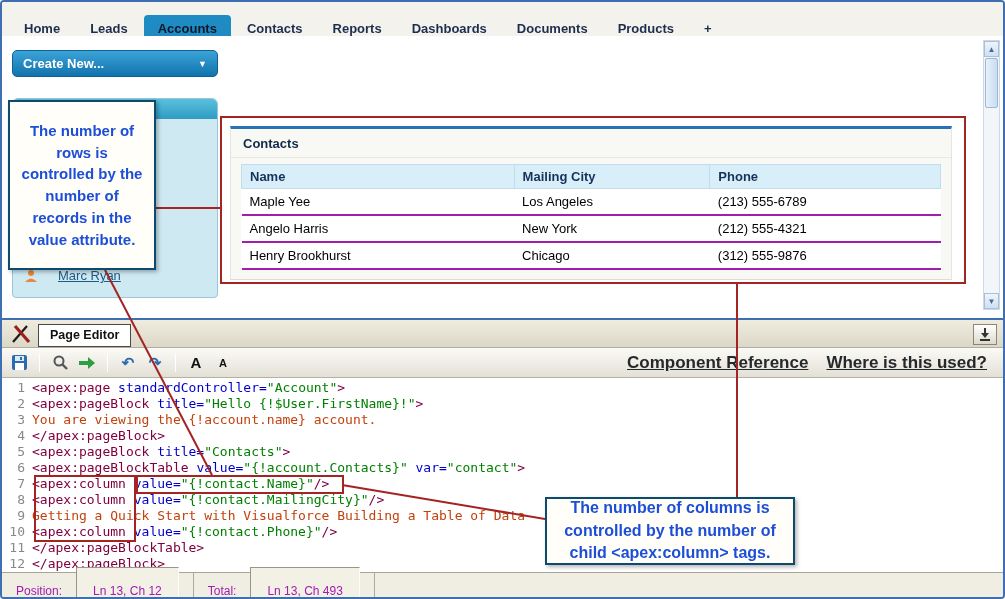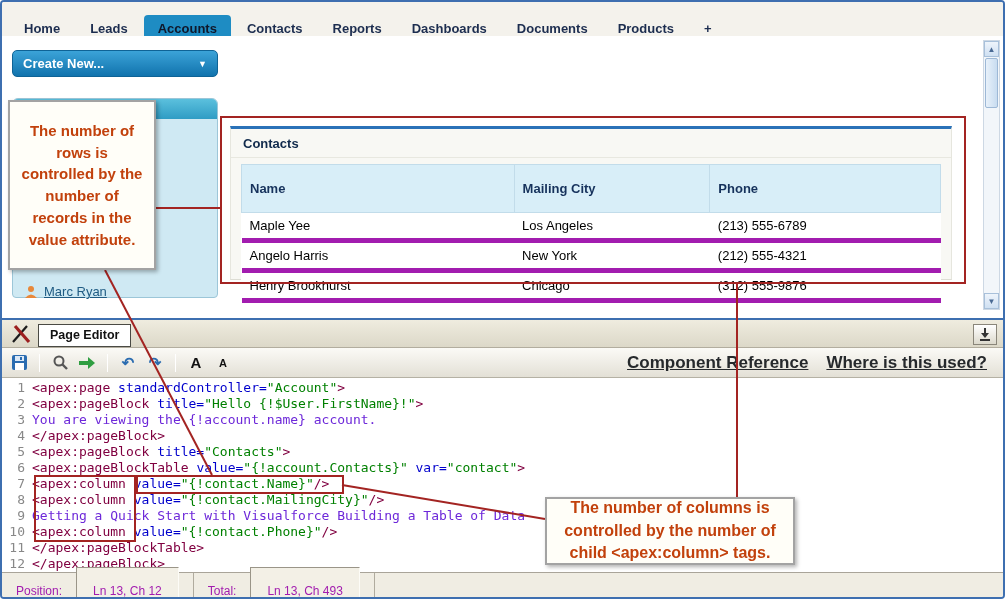--- a/index.html
+++ b/index.html
@@ -21,36 +21,36 @@
   .create-new { position:absolute; left:10px; top:14px; width:206px; height:27px;
                 background:linear-gradient(#3ba3d8,#1173ad); border:1px solid #0e6396; border-radius:5px;
                 color:#fff; font-weight:bold; display:flex; align-items:center; justify-content:space-between;
                 padding:0 10px; }
   .create-new .arrow { font-size:9px; }
 
   .side-panel { position:absolute; left:10px; top:62px; width:206px; height:200px;
                 background:#cfe9f3; border:1px solid #9cc6d8; border-radius:6px 6px 4px 4px; }
   .side-panel .hdr { height:20px; background:linear-gradient(#5bc0dd,#2f9cc4); border-radius:5px 5px 0 0; }
 
-  .user-row { position:absolute; left:22px; top:248px; display:flex; align-items:center; gap:6px; z-index:5; }
+  .user-row { position:absolute; left:22px; top:232px; display:flex; align-items:center; gap:20px; z-index:5; }
   .user-link { color:#1f5b83; text-decoration:underline; font-size:13px; cursor:pointer; }
 
   .pageblock { position:absolute; border-top:3px solid #2a72b8; background:#f8f8f4;
                border-left:1px solid #e6e6de; border-right:1px solid #e6e6de; border-bottom:1px solid #ddddd4; }
   .pb-title { font-weight:bold; color:#102a4c; font-size:13px; padding:7px 12px 6px; }
   .pb-body  { border-top:1px solid #e8e8e0; padding:9px 12px 12px; color:#000; }
 
   .hello-block { left:224px; top:6px; width:728px; height:66px; }
   .contacts-block { left:228px; top:90px; width:722px; height:154px; }
   .contacts-block .pb-body { padding:6px 10px 10px; }
 
   table.contacts { width:100%; border-collapse:collapse; background:#fff; font-size:13px; }
   table.contacts th { background:#d8eef8; color:#16325c; text-align:left; font-weight:bold;
-                      padding:16px 8px; border:1px solid #c2dcea; }
-  table.contacts td { padding:5px 8px; border-bottom:5px solid #a21caf; background:#fff; color:#000; }
+                      padding:4px 8px; border:1px solid #c2dcea; }
+  table.contacts td { padding:5px 8px; border-bottom:2px solid #a21caf; background:#fff; color:#000; }
 
   
   .vscroll { position:absolute; right:3px; top:4px; bottom:8px; width:17px;
              background:#f2f6fa; border:1px solid #cdd8e4; }
   .vs-btn { height:16px; background:linear-gradient(#eef4fb,#cfe0f2); border:1px solid #a8c0da;
             font-size:8px; color:#4a6a94; display:flex; align-items:center; justify-content:center; }
   .vs-btn.bottom { position:absolute; bottom:0; left:0; right:0; }
   .vs-thumb { position:absolute; top:17px; left:1px; right:1px; height:50px; border-radius:2px;
               background:linear-gradient(90deg,#e8f1fa,#c8dcf0); border:1px solid #9db8d6; }
 
@@ -79,34 +79,34 @@
 
   
   .code { position:absolute; left:0; top:376px; width:100%; height:194px; background:#fff;
           display:flex; font-family:"DejaVu Sans Mono", monospace; font-size:13px; line-height:16px;
           padding-top:2px; overflow:hidden; }
   .gutter { width:30px; text-align:right; padding-right:7px; color:#888; }
   .cbody { flex:1; white-space:pre; }
   .tk-t { color:#800040; }
   .tk-a { color:#0000cc; }
   .tk-s { color:#008000; }
-  .tk-x { color:#6d28d9; }
+  .tk-x { color:#c2410c; }
 
   
   .status { position:absolute; left:0; top:570px; width:100%; height:36px; background:#f0ede3;
             border-top:1px solid #a9a499; display:flex; align-items:center; font-size:12px; color:#a21caf; }
   .sseg { display:flex; align-items:center; height:100%; border-right:1px solid #b0ab9e; padding:0 14px; gap:14px; }
   .sval { border:1px solid; border-color:#9a9588 #fdfcf7 #fdfcf7 #9a9588; padding:16px 16px; background:#f3f0e6; }
 
   
   .overlay { position:absolute; left:0; top:0; width:1001px; height:595px; z-index:50; pointer-events:none; }
   .ann-rect { position:absolute; border:2px solid #a32422; }
-  .callout { position:absolute; background:#fffef8; border:2px solid #a3a3a3;
+  .callout { position:absolute; background:#fffef8; border:2px solid #0c4a6e;
              box-shadow:2px 2px 4px rgba(0,0,0,0.3); display:flex; align-items:center; justify-content:center;
-             text-align:center; font-weight:bold; color:#c2410c; padding:6px 8px; }
+             text-align:center; font-weight:bold; color:#1d4ed8; padding:6px 8px; }
   .callout.rows { left:6px; top:98px; width:148px; height:170px; font-size:15px; line-height:1.45; }
   .callout.cols { left:543px; top:495px; width:250px; height:68px; font-size:16px; line-height:1.4; }
 </style>
 </head>
 <body>
 
 <div class="window">
 
   <div class="tabbar">
     <div class="tab">Home</div>

